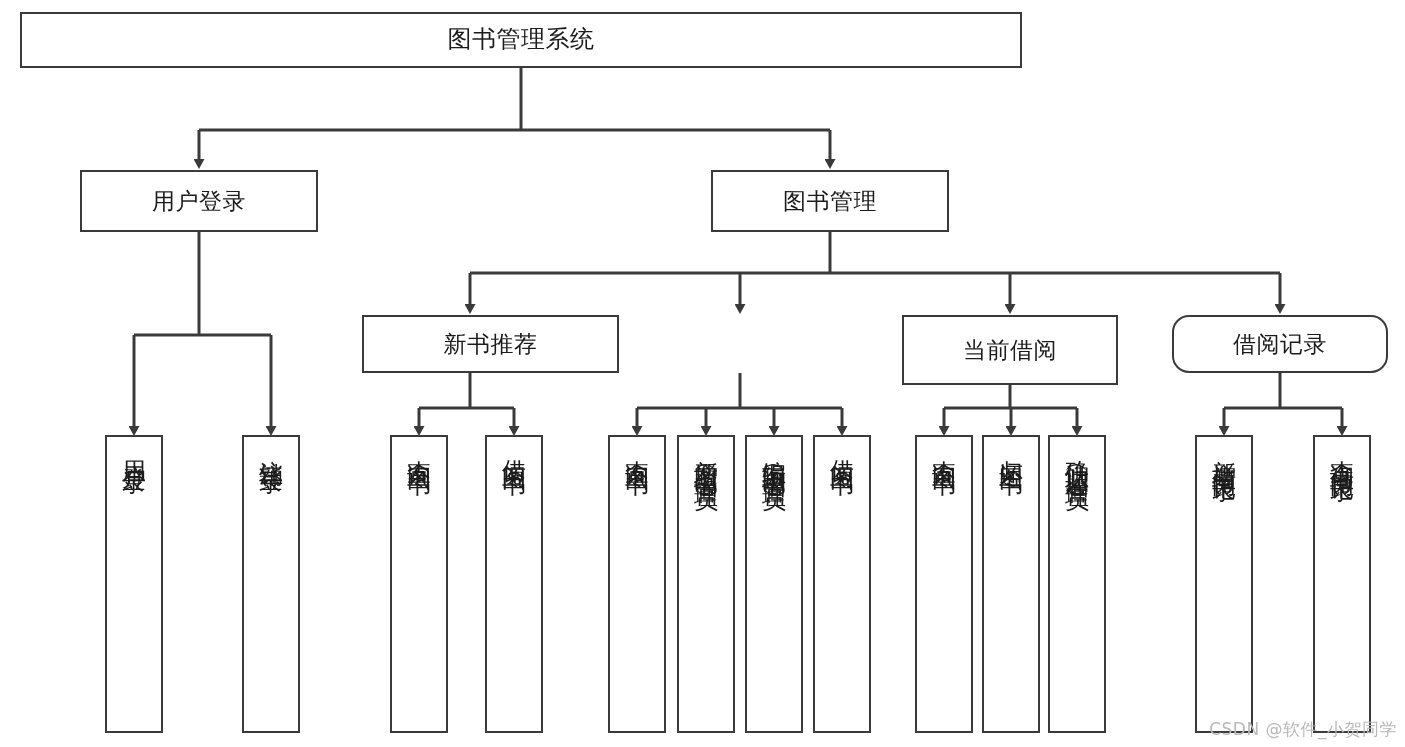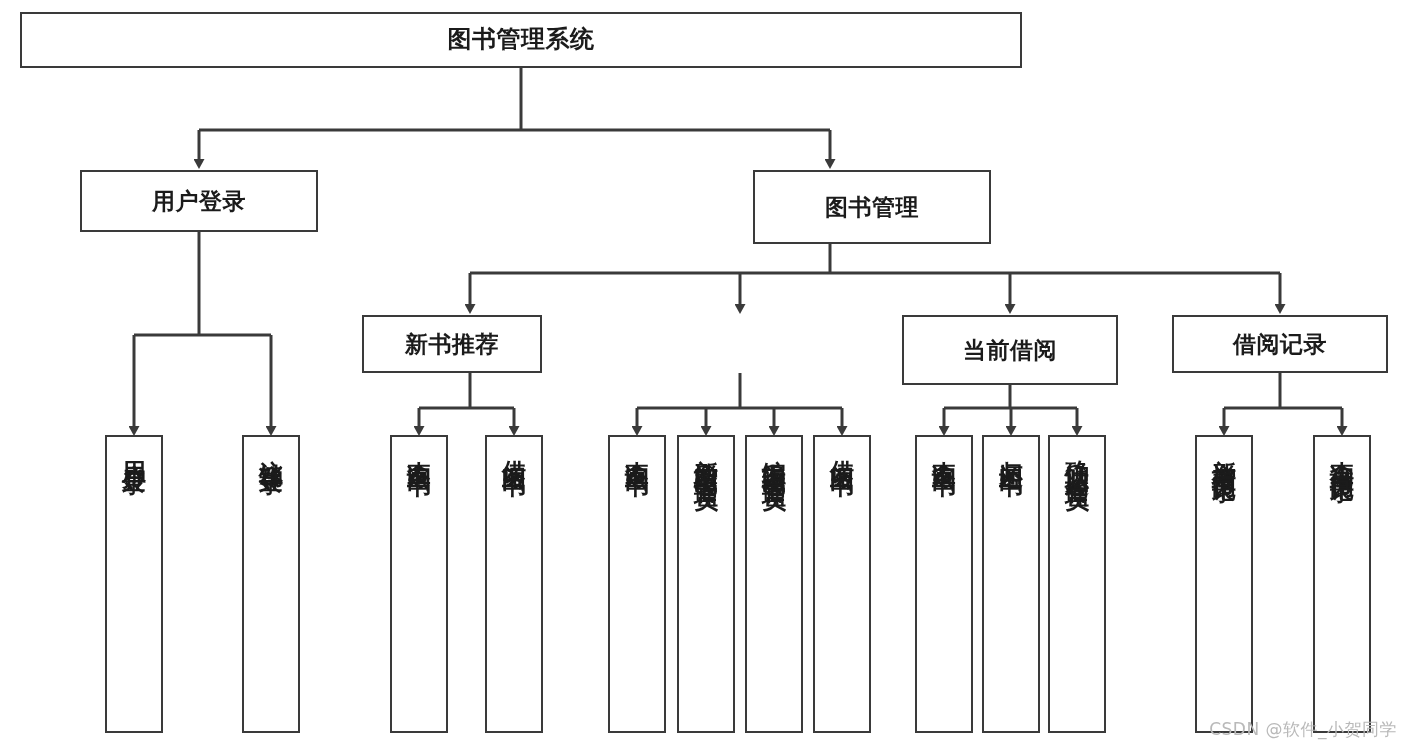--- a/index.html
+++ b/index.html
@@ -34,21 +34,20 @@
     display: flex;
     align-items: center;
     justify-content: center;
     color: #1b1b1b;
   }
   .node .lbl {
     display: block;
     text-align: right;
     line-height: 1.08;
     white-space: pre;
-    font-weight: bold;
   }
   
   .node.h .lbl {
     font-size: 23px;
     letter-spacing: 0.5px;
   }
   .node.root .lbl {
     font-size: 24px;
   }
   
@@ -130,31 +129,31 @@
     </g>
   </svg>
 
   <div class="node h root" style="left:20px; top:12px; width:1002px; height:56px;">
     <span class="lbl">图书管理系统</span>
   </div>
 
   <div class="node h" style="left:80px; top:170px; width:238px; height:62px;">
     <span class="lbl">用户登录</span>
   </div>
-  <div class="node h" style="left:753px; top:170px; width:238px; height:74px;">
+  <div class="node h" style="left:711px; top:170px; width:238px; height:62px;">
     <span class="lbl">图书管理</span>
   </div>
 
-  <div class="node h" style="left:362px; top:315px; width:180px; height:58px;">
+  <div class="node h" style="left:362px; top:315px; width:257px; height:58px;">
     <span class="lbl">新书推荐</span>
   </div>
   <div class="node h" style="left:902px; top:315px; width:216px; height:70px;">
     <span class="lbl">当前借阅</span>
   </div>
-  <div class="node h" style="left:1172px; top:315px; width:216px; height:58px;">
+  <div class="node h" style="left:1172px; top:315px; width:216px; height:58px;border-radius:17px;">
     <span class="lbl">借阅记录</span>
   </div>
 
   <div class="node v" style="left:105px; top:435px; width:58px; height:298px;">
     <span class="lbl">用户登录</span>
   </div>
   <div class="node v" style="left:242px; top:435px; width:58px; height:298px;">
     <span class="lbl">注销登录</span>
   </div>
 

